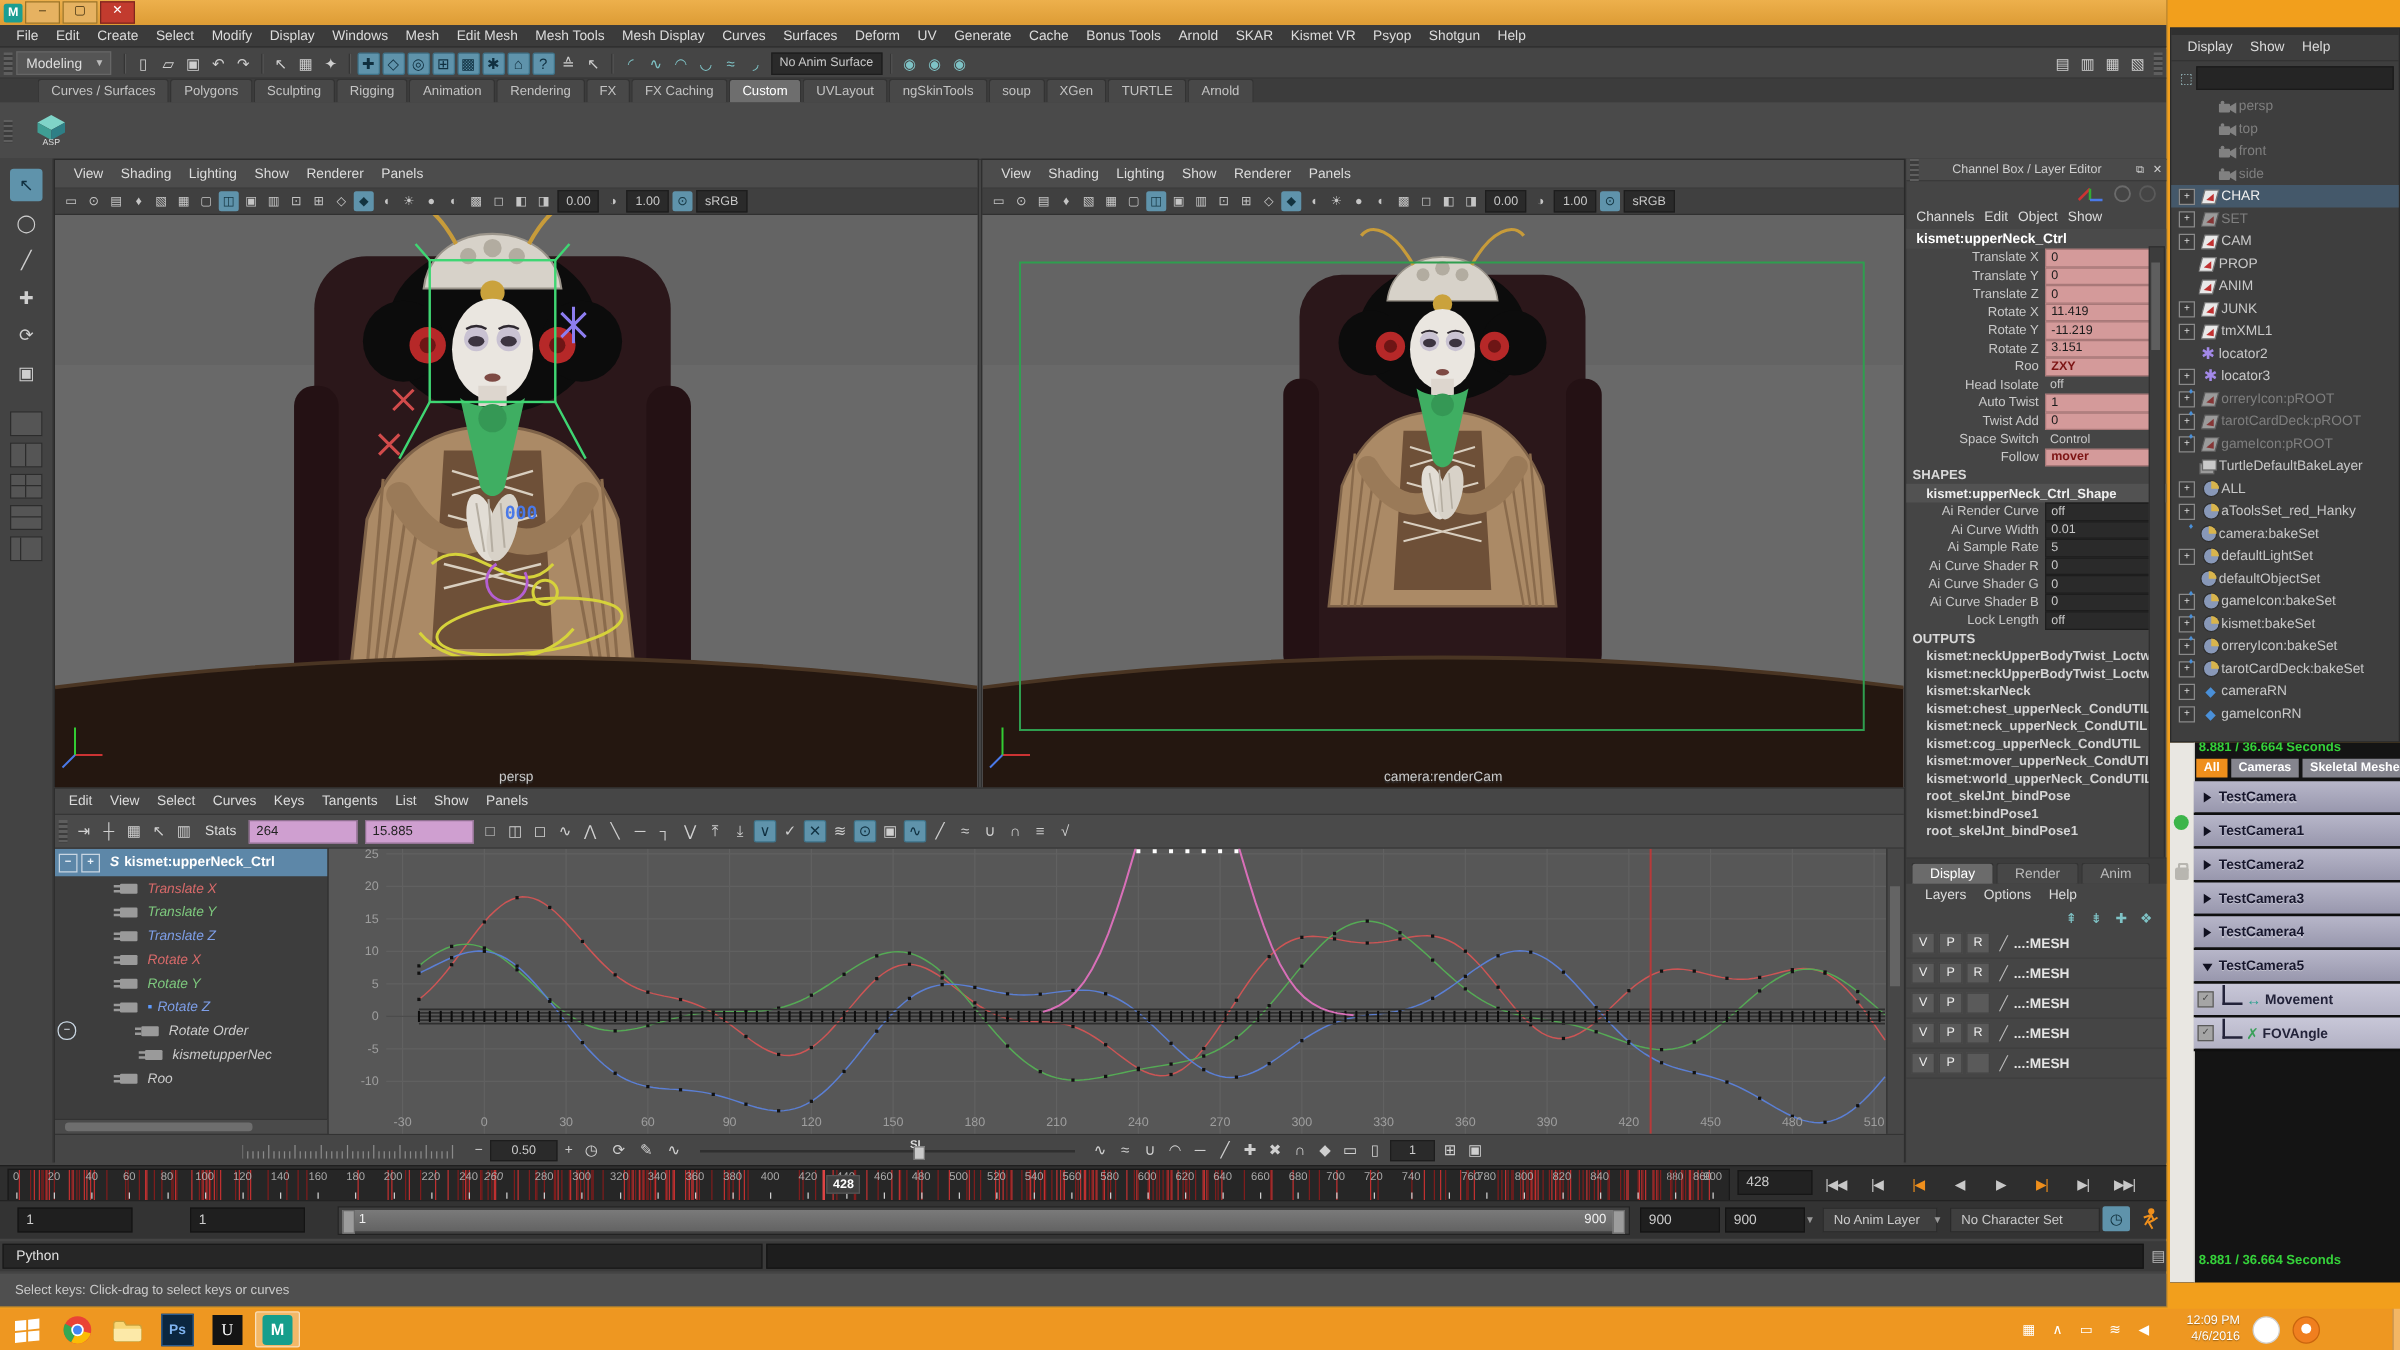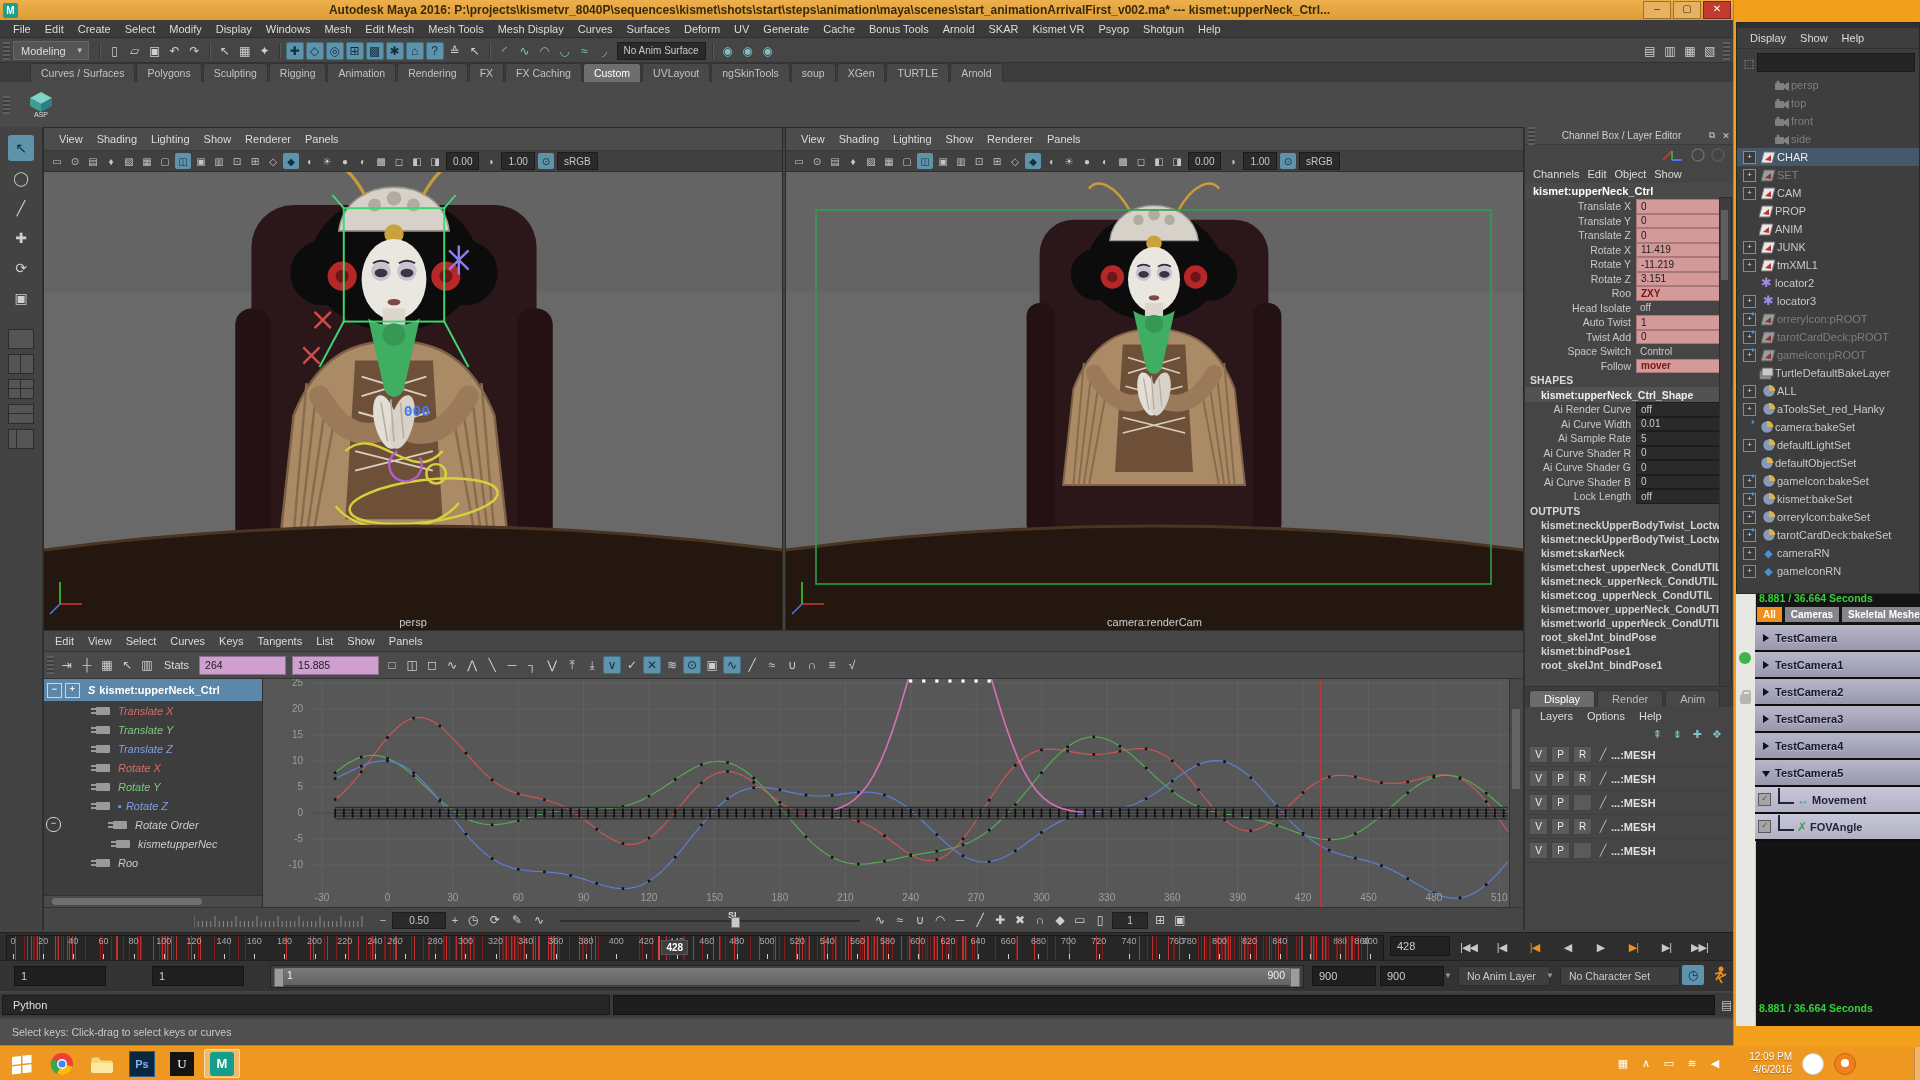--- a/index.html
+++ b/index.html
@@ -190,21 +190,20 @@
   input{outline:none;}
 </style>
 </head>
 <body>
 
 <div id="screen">
 
   <div id="maya">
     <div id="titlebar">
       <div class="mlogo">M</div>
-      <span id="title">Autodesk Maya 2016: P:\projects\kismetvr_8040P\sequences\kismet\shots\start\steps\animation\maya\scenes\start_animationArrivalFirst_v002.ma*   ---   kismet:upperNeck_Ctrl...</span>
       <span id="wbtns">
           <span class="wbtn">–</span>
           <span class="wbtn">▢</span>
           <span class="wbtn close">✕</span>
         </span>
     </div>
     <div id="menubar">
         <div class="mi">File</div>
         <div class="mi">Edit</div>
         <div class="mi">Create</div>

